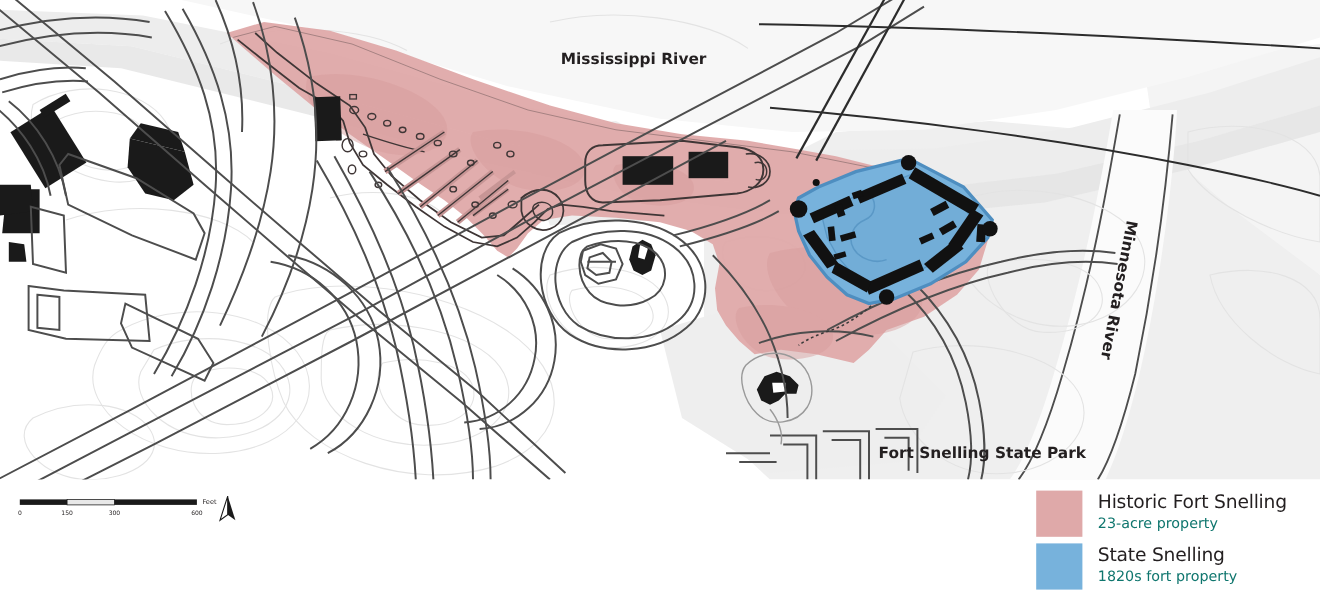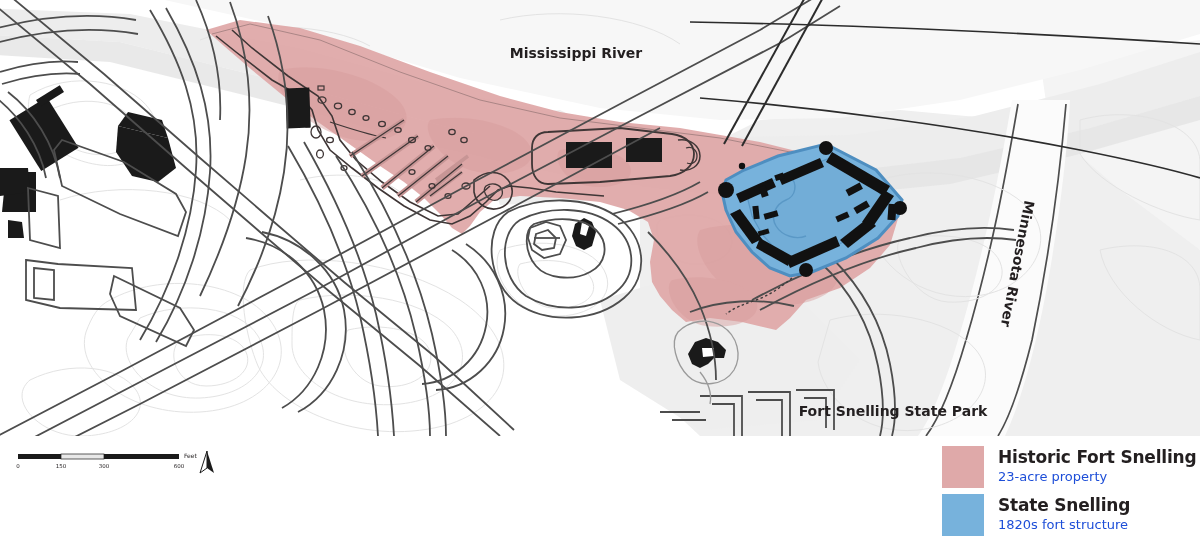--- a/index.html
+++ b/index.html
@@ -56,31 +56,31 @@
   }
   .legend-texts {
     display: flex;
     flex-direction: column;
     justify-content: flex-start;
     padding-top: 1px;
   }
   .legend-title {
     font-family: "DejaVu Sans", sans-serif;
     font-size: 17px;
-    font-weight: bold;
+    font-weight: normal;
     color: #231f20;
     line-height: 21px;
     letter-spacing: -0.2px;
     white-space: nowrap;
   }
   .legend-sub {
     font-family: "DejaVu Sans", sans-serif;
     font-size: 13px;
     font-weight: normal;
-    color: #1d4ed8;
+    color: #0f766e;
     line-height: 17px;
     white-space: nowrap;
   }
   
   #scalebar {
     position: absolute;
     left: 12px;
     top: 448px;
     width: 210px;
     height: 32px;
@@ -427,18 +427,18 @@
       <div class="legend-swatch" style="background:#dfa9a9;"></div>
       <div class="legend-texts">
         <div class="legend-title">Historic Fort Snelling</div>
         <div class="legend-sub">23-acre property</div>
       </div>
     </div>
     <div class="legend-row">
       <div class="legend-swatch" style="background:#77b2dc;"></div>
       <div class="legend-texts">
         <div class="legend-title">State Snelling</div>
-        <div class="legend-sub">1820s fort structure</div>
+        <div class="legend-sub">1820s fort property</div>
       </div>
     </div>
   </div>
 
 </div>
 
 </body></html>

